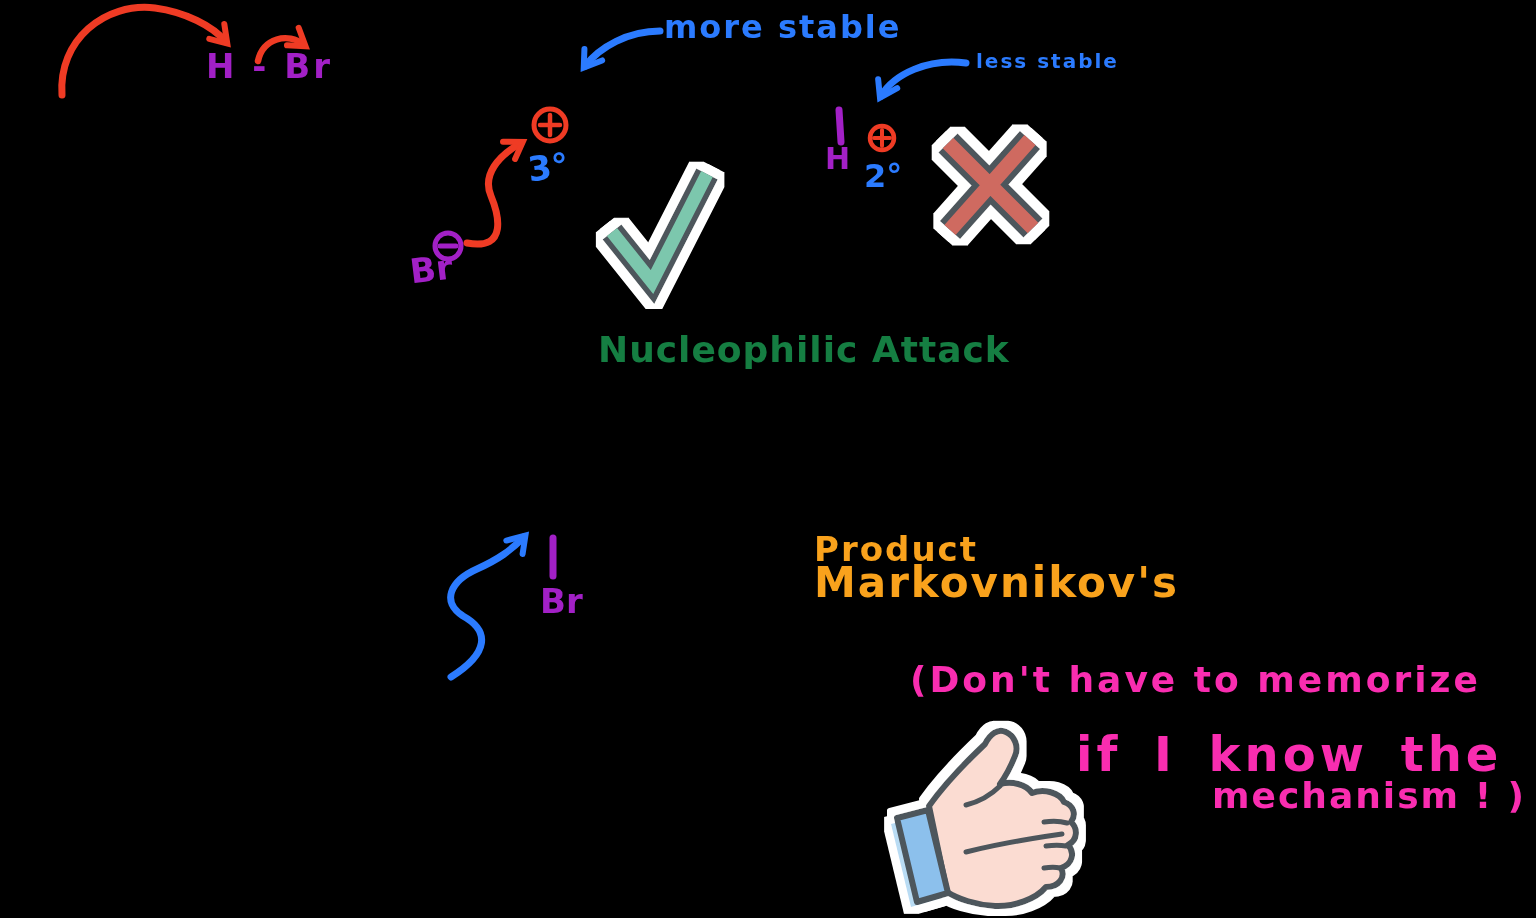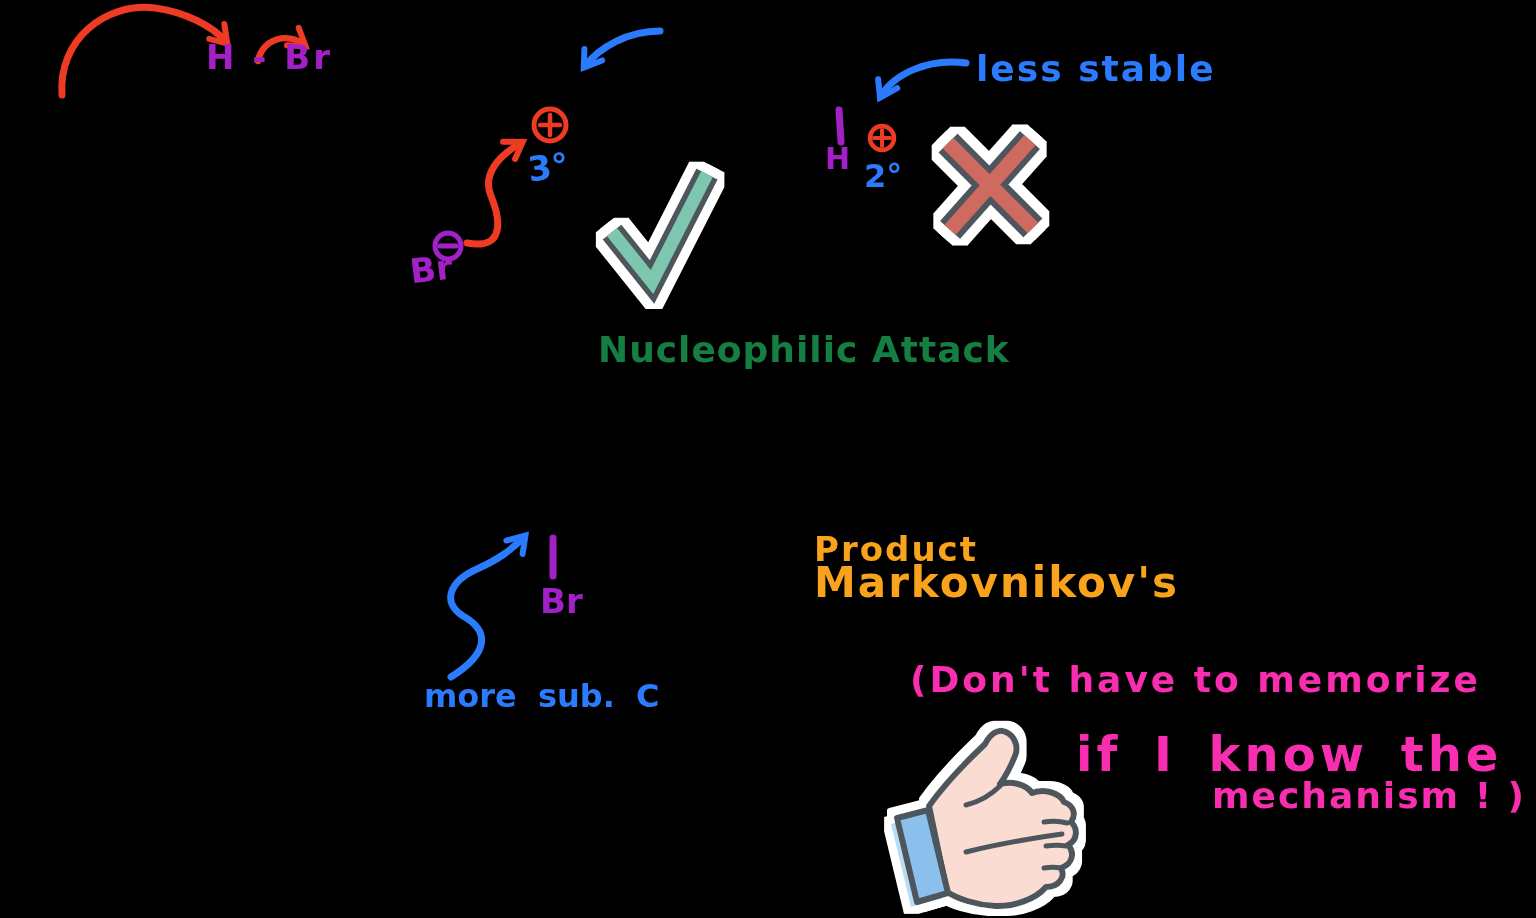--- a/index.html
+++ b/index.html
@@ -96,43 +96,43 @@
                C 976 905 958 899 947 892 Z" style="fill:var(--hand-skin);stroke:var(--sticker-outline)" stroke-width="6" stroke-linejoin="round"></path>
       <path class="outline" stroke-width="5" stroke-linecap="round" d="M 1000 786 C 990 796 978 802 966 805
                M 966 852 C 998 844 1034 838 1062 834
                M 1044 822 C 1052 821 1060 821 1067 823
                M 1046 846 C 1054 845 1060 845 1066 846
                M 1044 868 C 1050 867 1056 867 1060 868"></path>
       <path d="M 897 818 L 928 810 L 948 893 L 917 902 Z" style="fill:var(--hand-cuff);stroke:var(--sticker-outline)" stroke-width="6" stroke-linejoin="round"></path>
     </g>
   </svg>
 
-  <div class="t c-purple" style="left:206px;top:40px;font-size:34px;letter-spacing:3px;">H - Br</div>
+  <div class="t c-purple" style="left:206px;top:49px;font-size:34px;letter-spacing:3px;">H - Br</div>
 
 
+  <div class="t c-blue" style="left:664px;top:11px;font-size:32px;letter-spacing:2px;">more stable</div>
 
-  <div class="t c-blue" style="left:976px;top:51px;font-size:36px;letter-spacing:2px;">less stable</div>
+  <div class="t c-blue" style="left:976px;top:51px;font-size:20px;letter-spacing:2px;">less stable</div>
 
   <div class="t c-blue" style="left:528px;top:150px;font-size:34px;transform:rotate(-7deg);">3°</div>
 
   <div class="t c-purple" style="left:410px;top:252px;font-size:34px;transform:rotate(-7deg);">Br</div>
 
   <div class="t c-purple" style="left:825px;top:144px;font-size:30px;">H</div>
 
   <div class="t c-blue" style="left:864px;top:160px;font-size:32px;">2°</div>
 
   <div class="t c-green" style="left:598px;top:332px;font-size:36px;letter-spacing:1px;">Nucleophilic Attack</div>
 
   <div class="t c-purple" style="left:540px;top:584px;font-size:34px;">Br</div>
 
   <div class="t c-orange" style="left:814px;top:533px;font-size:42px;letter-spacing:2px;margin-top:29px;">Markovnikov's</div>
 
   <div class="t c-orange" style="left:814px;top:532px;font-size:34px;letter-spacing:2px;">Product</div>
 
-  <div class="t c-blue" style="left:424px;top:680px;font-size:32px;word-spacing:10px;">more sub. C</div>
 
   <div class="t c-pink" style="left:910px;top:662px;font-size:36px;letter-spacing:3px;">(Don't have to memorize</div>
 
   <div class="t c-pink" style="left:1076px;top:730px;font-size:48px;letter-spacing:4px;word-spacing:12px;">if I know the</div>
 
   <div class="t c-pink" style="left:1212px;top:778px;font-size:36px;letter-spacing:2px;">mechanism ! )</div>
 
 </div>
 
 </body></html>

